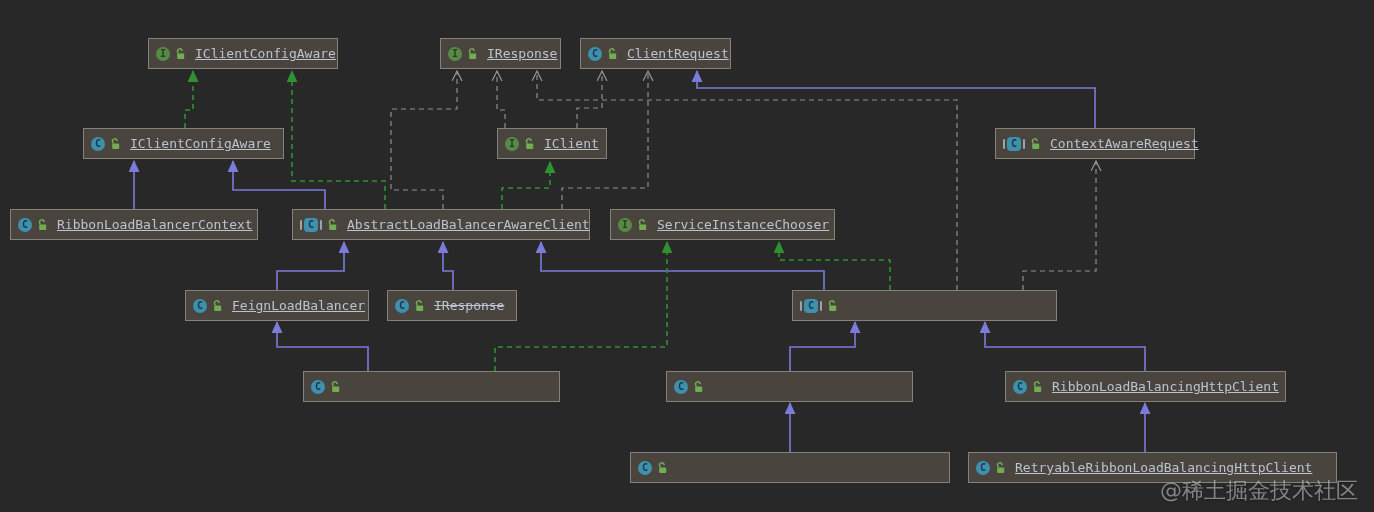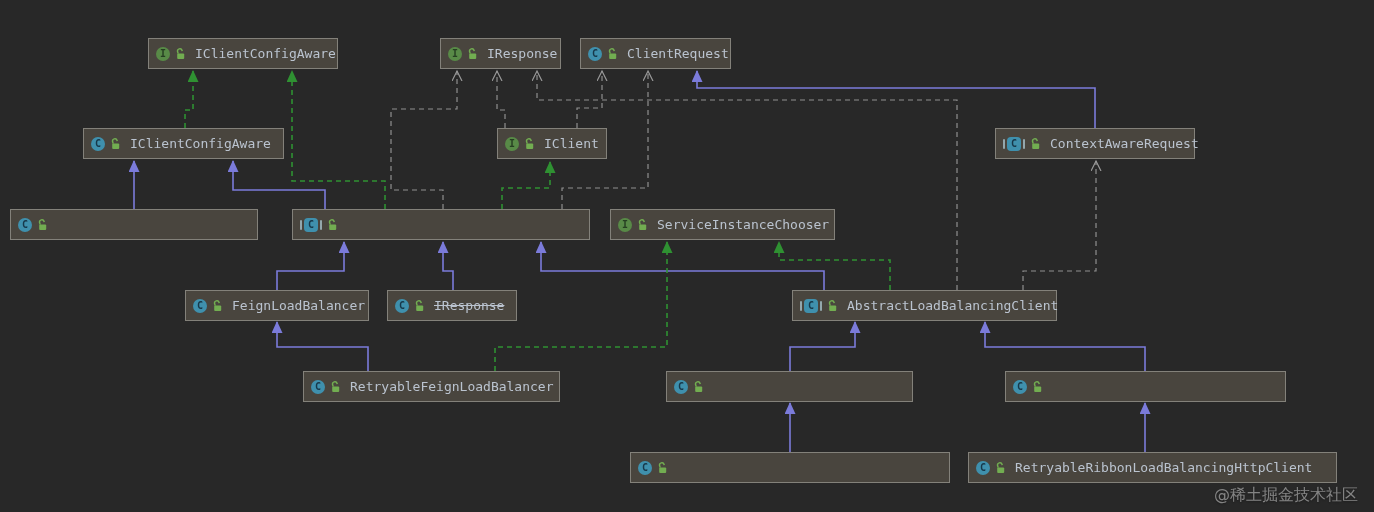--- a/index.html
+++ b/index.html
@@ -6,34 +6,34 @@
   #canvas{position:relative;width:1374px;height:512px;background:#282828;overflow:hidden;
           font-family:"DejaVu Sans Mono",monospace;}
   #edges{position:absolute;left:0;top:0;z-index:1;}
   .edge{fill:none;}
   .edge.extends{stroke:#7b7bda;stroke-width:1.6;}
   .edge.implements{stroke:#2f9132;stroke-width:1.6;stroke-dasharray:5 4;}
   .edge.dependency{stroke:#8f8f8f;stroke-width:1.2;stroke-dasharray:5 4;}
   .node{position:absolute;z-index:2;display:flex;align-items:center;box-sizing:border-box;
         height:31px;background:#49453e;border:1px solid #83817a;color:#bac3cf;
         font-size:13px;padding-left:7px;white-space:nowrap;cursor:default;}
-  .node .label{margin-left:9px;}
+  .node .label{margin-left:9px;text-decoration:underline;}
   .node.deprecated .label{text-decoration:line-through;}
   .type-icon{position:relative;flex:0 0 auto;width:14px;height:14px;border-radius:50%;
              display:flex;align-items:center;justify-content:center;
              font-size:10px;font-weight:bold;line-height:1;}
   .type-icon.interface{background:#588a47;color:#263f22;}
   .type-icon.class{background:#3f90ad;color:#17384a;}
   .type-icon.abstract{background:#3f90ad;color:#17384a;border-radius:4px;margin:0 4px;}
   .type-icon.abstract::before,.type-icon.abstract::after{content:"";position:absolute;top:2px;
              width:2px;height:10px;background:#93a7ad;border-radius:1px;}
   .type-icon.abstract::before{left:-4px;}
   .type-icon.abstract::after{right:-4px;}
   .lock-icon{flex:0 0 auto;margin-left:5px;display:block;}
-  #watermark{position:absolute;right:16px;bottom:6px;z-index:3;font-size:16px;
+  #watermark{position:absolute;right:16px;bottom:6px;z-index:3;font-size:22px;
              color:#cfcfcf;opacity:0.55;font-family:"DejaVu Sans",sans-serif;
              text-shadow:0 1px 2px rgba(0,0,0,.6);}
 </style>
 </head>
 <body>
 
 <div id="canvas">
   <svg id="edges" width="1374" height="512" viewBox="0 0 1374 512" xmlns="http://www.w3.org/2000/svg">
     <defs>
       <marker id="arrow-extends" markerUnits="userSpaceOnUse" markerWidth="14" markerHeight="13" refX="11" refY="5.5" orient="auto">
@@ -118,27 +118,29 @@
           <rect x="2.2" y="5.6" width="7" height="5.4" rx="1" fill="#72ad51"></rect>
         </svg>
         <span class="label">ContextAwareRequest</span>
       </div>
       <div class="node" style="left: 10px; top: 209px; width: 248px;">
         <span class="type-icon class">C</span>
         <svg class="lock-icon" width="11" height="12" viewBox="0 0 11 12">
           <path d="M3.2 5.6 L2.6 3.6 A2.3 2.3 0 0 1 7 2.3 l0.2 0.8" fill="none" stroke="#72ad51" stroke-width="1.5"></path>
           <rect x="2.2" y="5.6" width="7" height="5.4" rx="1" fill="#72ad51"></rect>
         </svg>
+        <span class="label">RibbonLoadBalancerContext</span>
       </div>
       <div class="node" style="left: 292px; top: 209px; width: 298px;">
         <span class="type-icon abstract">C</span>
         <svg class="lock-icon" width="11" height="12" viewBox="0 0 11 12">
           <path d="M3.2 5.6 L2.6 3.6 A2.3 2.3 0 0 1 7 2.3 l0.2 0.8" fill="none" stroke="#72ad51" stroke-width="1.5"></path>
           <rect x="2.2" y="5.6" width="7" height="5.4" rx="1" fill="#72ad51"></rect>
         </svg>
+        <span class="label">AbstractLoadBalancerAwareClient</span>
       </div>
       <div class="node" style="left: 610px; top: 209px; width: 225px;">
         <span class="type-icon interface">I</span>
         <svg class="lock-icon" width="11" height="12" viewBox="0 0 11 12">
           <path d="M3.2 5.6 L2.6 3.6 A2.3 2.3 0 0 1 7 2.3 l0.2 0.8" fill="none" stroke="#72ad51" stroke-width="1.5"></path>
           <rect x="2.2" y="5.6" width="7" height="5.4" rx="1" fill="#72ad51"></rect>
         </svg>
         <span class="label">ServiceInstanceChooser</span>
       </div>
       <div class="node" style="left: 185px; top: 290px; width: 184px;">
@@ -156,43 +158,42 @@
           <rect x="2.2" y="5.6" width="7" height="5.4" rx="1" fill="#72ad51"></rect>
         </svg>
         <span class="label">IResponse</span>
       </div>
       <div class="node" style="left: 792px; top: 290px; width: 265px;">
         <span class="type-icon abstract">C</span>
         <svg class="lock-icon" width="11" height="12" viewBox="0 0 11 12">
           <path d="M3.2 5.6 L2.6 3.6 A2.3 2.3 0 0 1 7 2.3 l0.2 0.8" fill="none" stroke="#72ad51" stroke-width="1.5"></path>
           <rect x="2.2" y="5.6" width="7" height="5.4" rx="1" fill="#72ad51"></rect>
         </svg>
-        <span class="label">AbstractLoadBalancingClient</span>
       </div>
       <div class="node" style="left: 303px; top: 371px; width: 257px;">
         <span class="type-icon class">C</span>
         <svg class="lock-icon" width="11" height="12" viewBox="0 0 11 12">
           <path d="M3.2 5.6 L2.6 3.6 A2.3 2.3 0 0 1 7 2.3 l0.2 0.8" fill="none" stroke="#72ad51" stroke-width="1.5"></path>
           <rect x="2.2" y="5.6" width="7" height="5.4" rx="1" fill="#72ad51"></rect>
         </svg>
-        <span class="label">RetryableFeignLoadBalancer</span>
       </div>
       <div class="node" style="left: 666px; top: 371px; width: 247px;">
         <span class="type-icon class">C</span>
         <svg class="lock-icon" width="11" height="12" viewBox="0 0 11 12">
           <path d="M3.2 5.6 L2.6 3.6 A2.3 2.3 0 0 1 7 2.3 l0.2 0.8" fill="none" stroke="#72ad51" stroke-width="1.5"></path>
           <rect x="2.2" y="5.6" width="7" height="5.4" rx="1" fill="#72ad51"></rect>
         </svg>
       </div>
       <div class="node" style="left: 1005px; top: 371px; width: 281px;">
         <span class="type-icon class">C</span>
         <svg class="lock-icon" width="11" height="12" viewBox="0 0 11 12">
           <path d="M3.2 5.6 L2.6 3.6 A2.3 2.3 0 0 1 7 2.3 l0.2 0.8" fill="none" stroke="#72ad51" stroke-width="1.5"></path>
           <rect x="2.2" y="5.6" width="7" height="5.4" rx="1" fill="#72ad51"></rect>
         </svg>
+        <span class="label">RibbonLoadBalancingHttpClient</span>
       </div>
       <div class="node" style="left: 630px; top: 452px; width: 320px;">
         <span class="type-icon class">C</span>
         <svg class="lock-icon" width="11" height="12" viewBox="0 0 11 12">
           <path d="M3.2 5.6 L2.6 3.6 A2.3 2.3 0 0 1 7 2.3 l0.2 0.8" fill="none" stroke="#72ad51" stroke-width="1.5"></path>
           <rect x="2.2" y="5.6" width="7" height="5.4" rx="1" fill="#72ad51"></rect>
         </svg>
       </div>
       <div class="node" style="left: 968px; top: 452px; width: 369px;">
         <span class="type-icon class">C</span>

